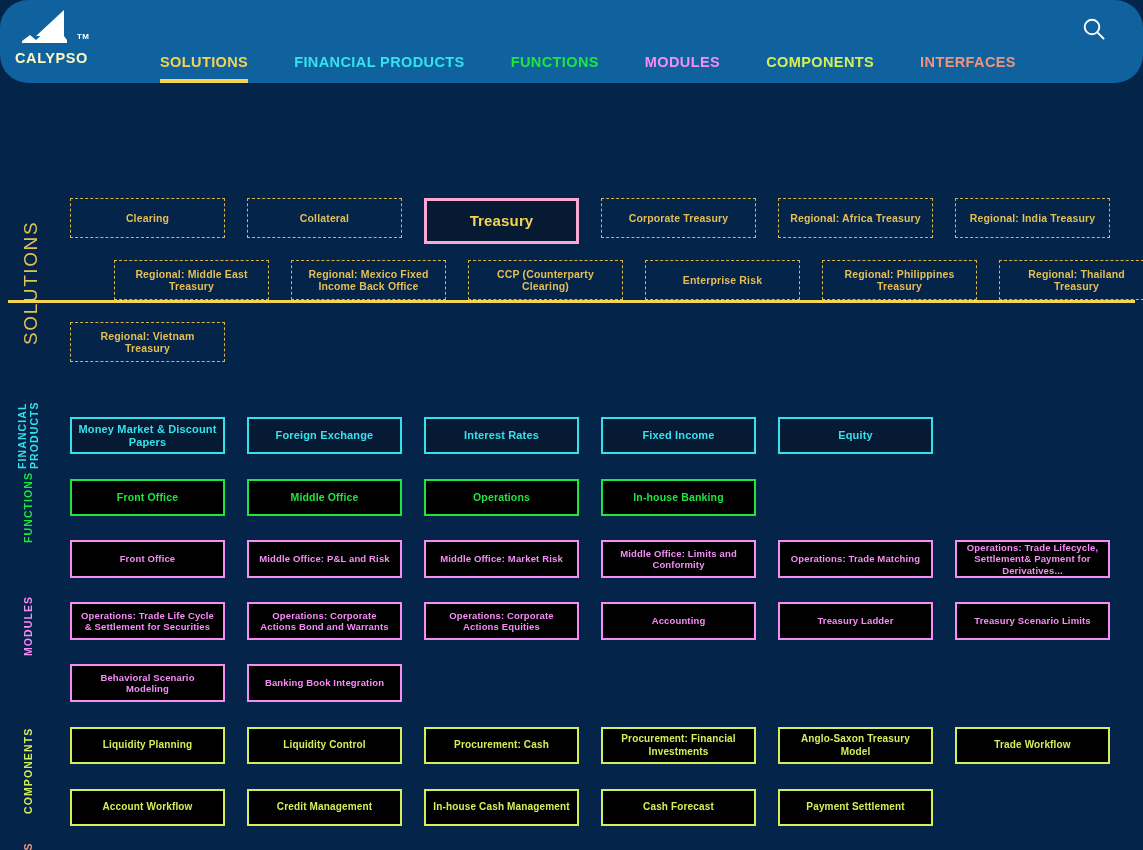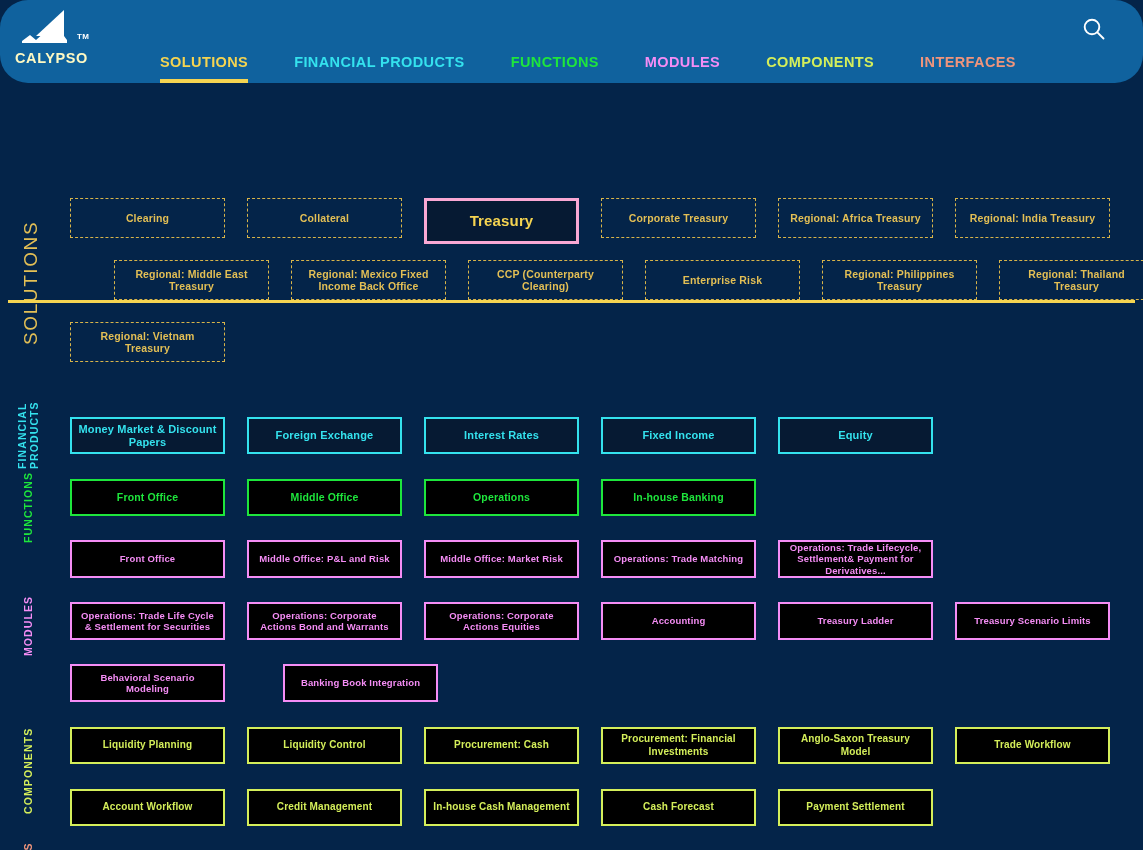--- a/index.html
+++ b/index.html
@@ -268,20 +268,23 @@
         <div class="cell">
           <div class="box mod">Front Office</div>
         </div>
         <div class="cell">
           <div class="box mod">Middle Office: P&amp;L and Risk</div>
         </div>
         <div class="cell">
           <div class="box mod">Middle Office: Market Risk</div>
         </div>
         <div class="cell">
+          <div class="box mod">Middle Office: Limits and Conformity</div>
+        </div>
+        <div class="cell">
           <div class="box mod">Operations: Trade Matching</div>
         </div>
         <div class="cell">
           <div class="box mod">Operations: Trade Lifecycle, Settlement&amp; Payment for Derivatives...</div>
         </div>
       </div>
       <div class="row" style="top: 519px;">
         <div class="cell">
           <div class="box mod">Operations: Trade Life Cycle &amp; Settlement for Securities</div>
         </div>
@@ -294,21 +297,21 @@
         <div class="cell">
           <div class="box mod">Accounting</div>
         </div>
         <div class="cell">
           <div class="box mod">Treasury Ladder</div>
         </div>
         <div class="cell">
           <div class="box mod">Treasury Scenario Limits</div>
         </div>
       </div>
-      <div class="row" style="top: 581px; gap: 36px;">
+      <div class="row" style="top: 581px;">
         <div class="cell">
           <div class="box mod">Behavioral Scenario Modeling</div>
         </div>
         <div class="cell">
           <div class="box mod">Banking Book Integration</div>
         </div>
       </div>
       <div class="row" style="top: 644px;">
         <div class="cell">
           <div class="box cmp">Liquidity Planning</div>

